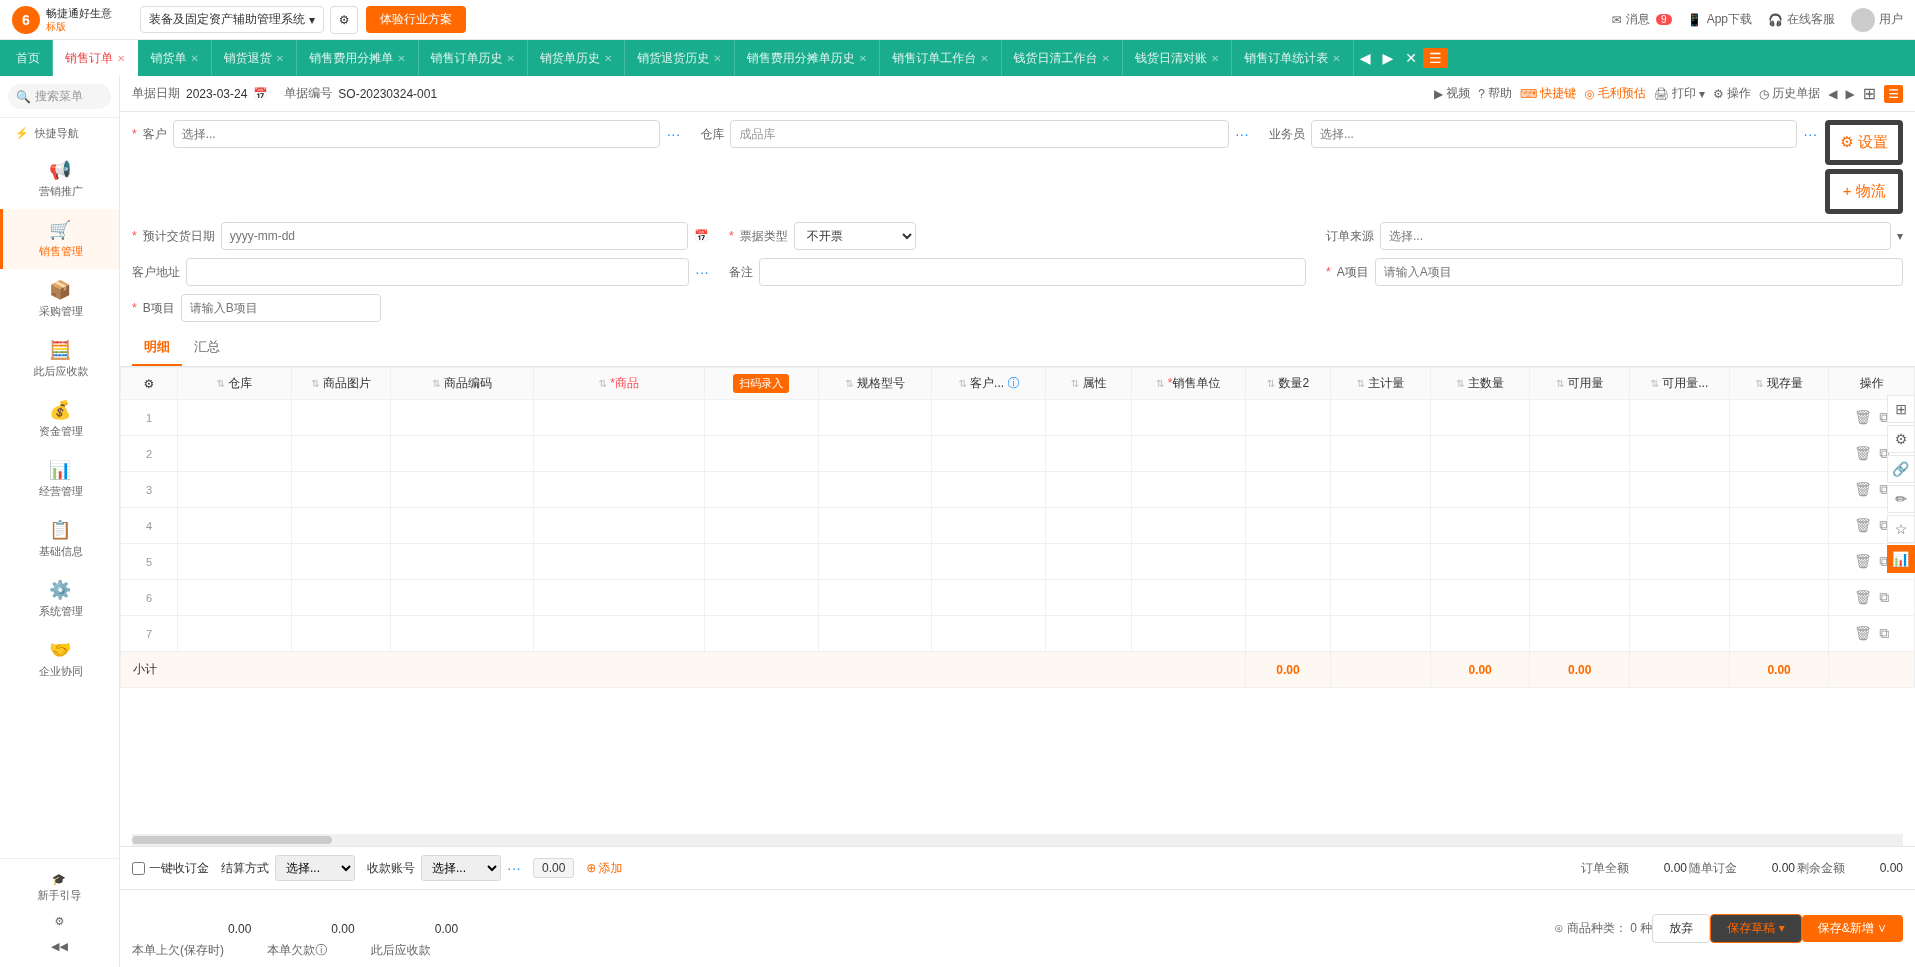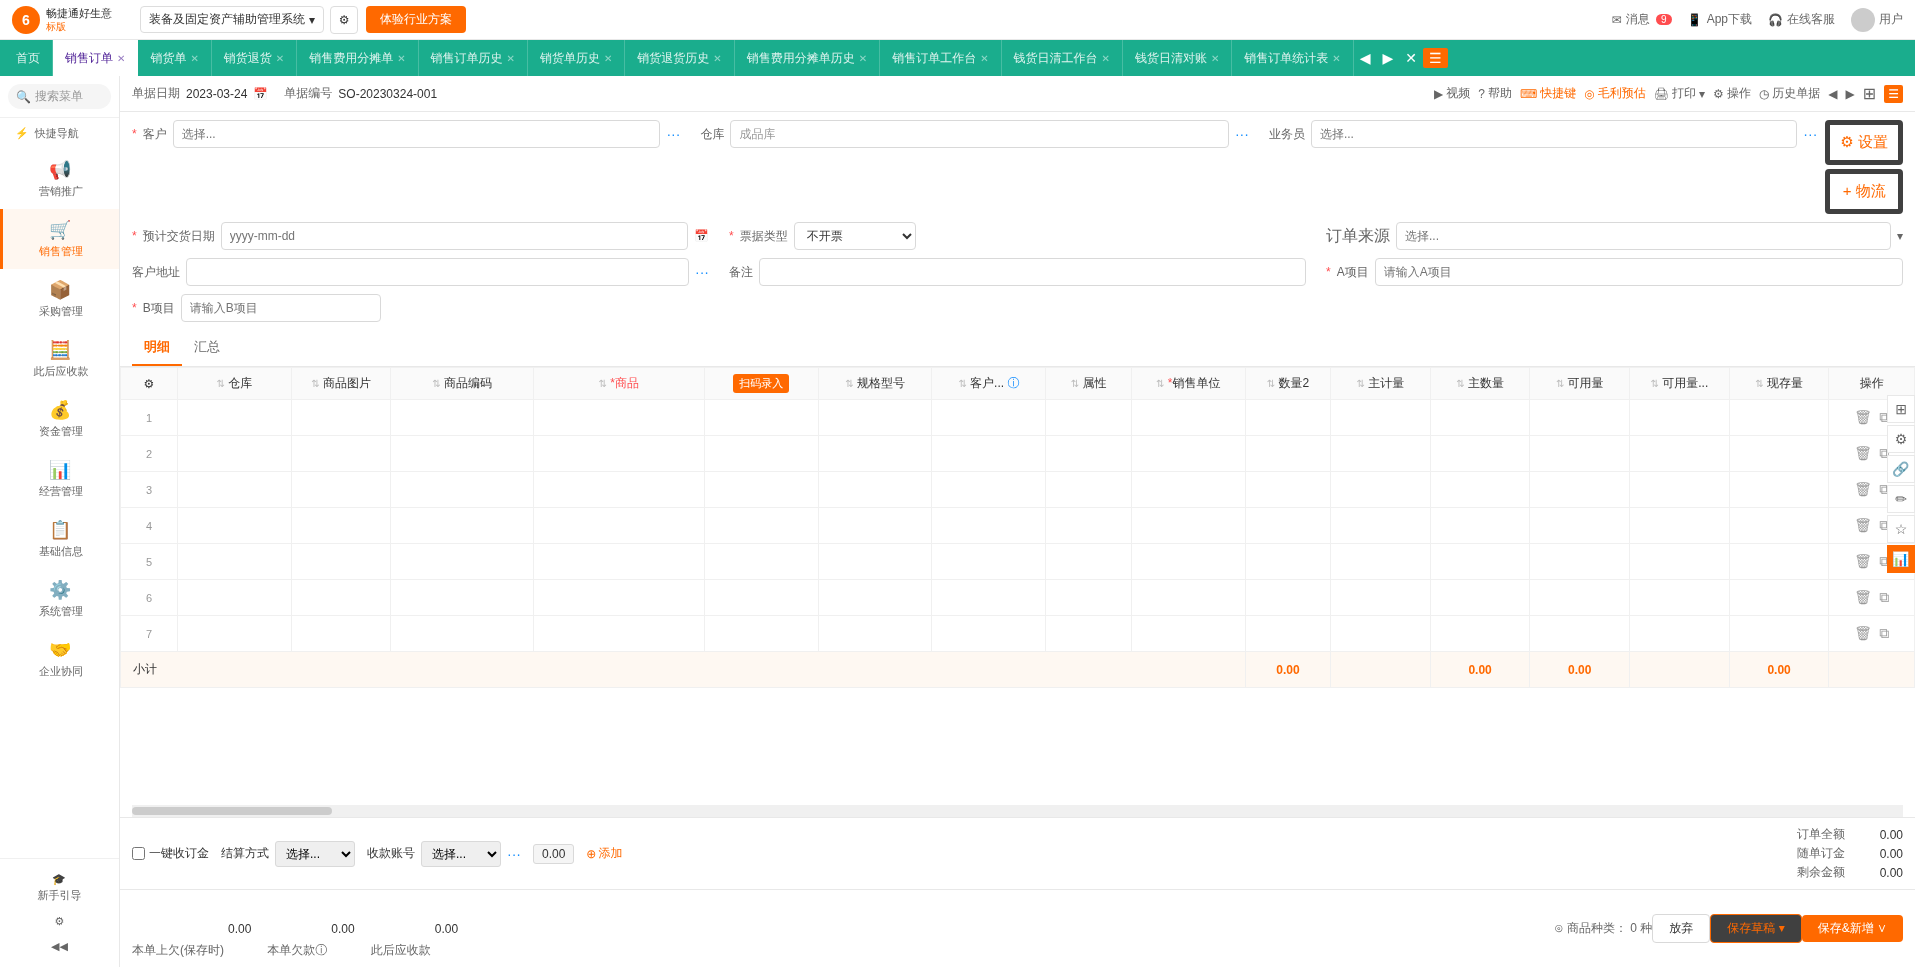--- a/index.html
+++ b/index.html
@@ -107,21 +107,21 @@
       height: 36px;
       cursor: pointer;
       color: rgba(255,255,255,0.85);
       font-size: 12px;
       white-space: nowrap;
       border-right: 1px solid rgba(255,255,255,0.2);
       position: relative;
     }
     .tab-item.active {
       background: #fff;
-      color: #4c1d95;
+      color: #ef4444;
     }
     .tab-item .close-btn {
       margin-left: 4px;
       opacity: 0.6;
       font-size: 10px;
     }
     .tab-nav-btn {
       color: white;
       padding: 0 6px;
       cursor: pointer;
@@ -441,21 +441,21 @@
       font-size: 12px;
       display: flex;
       align-items: center;
       gap: 2px;
     }
 
     
     .summary-panel {
       margin-left: auto;
       display: flex;
-      flex-direction: column;
+      flex-direction: row;
       align-items: flex-start;
       gap: 2px;
       font-size: 12px;
     }
     .summary-row {
       display: flex;
       align-items: center;
       gap: 8px;
     }
     .summary-label { color: #666; }
@@ -807,21 +807,21 @@
         <div style="display:flex;align-items:center;gap:6px;flex:1;min-width:0;margin-left:20px;">
           <span style="color:#ff4d4f">*</span>
           <span style="font-size:12px;color:#666;white-space:nowrap">票据类型</span>
           <select class="form-select">
             <option>不开票</option>
             <option>增值税普通发票</option>
             <option>增值税专用发票</option>
           </select>
         </div>
         <div style="display:flex;align-items:center;gap:6px;flex:1;min-width:0;margin-left:20px;">
-          <span style="font-size:16px;color:#666;white-space:nowrap">订单来源</span>
+          <span style="font-size:12px;color:#666;white-space:nowrap">订单来源</span>
           <input class="form-input" type="text" placeholder="选择..." style="">
           <span style="cursor:pointer;color:#666">▾</span>
         </div>
       </div>
 
       <div style="display:flex;align-items:center;gap:0;margin-bottom:8px;">
         <div style="display:flex;align-items:center;gap:6px;flex:1;min-width:0;">
           <span style="font-size:12px;color:#666;white-space:nowrap">客户地址</span>
           <input class="form-input" type="text" style="">
           <span class="ellipsis-btn">···</span>

